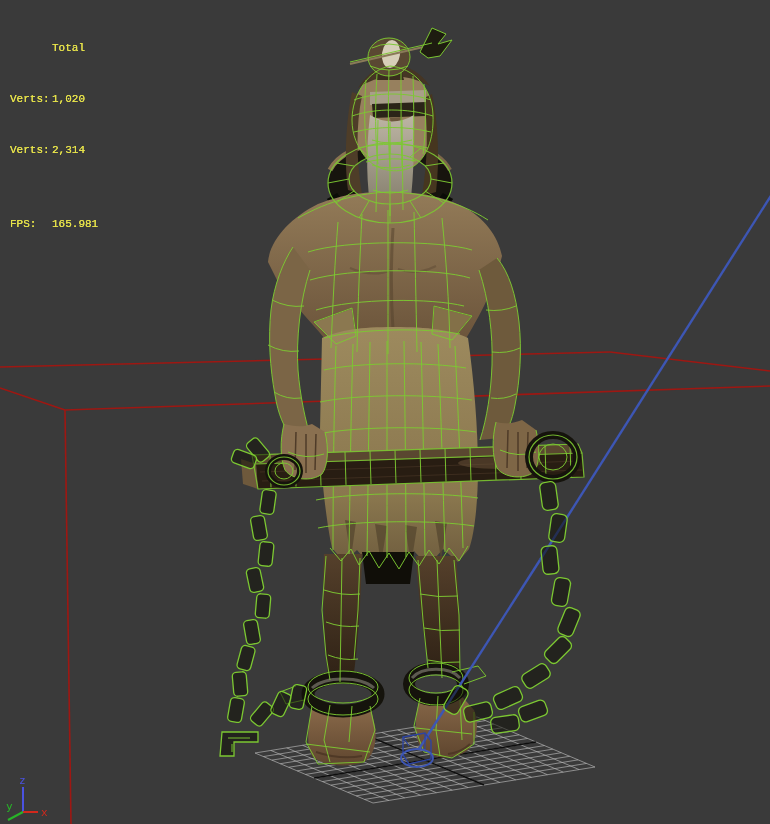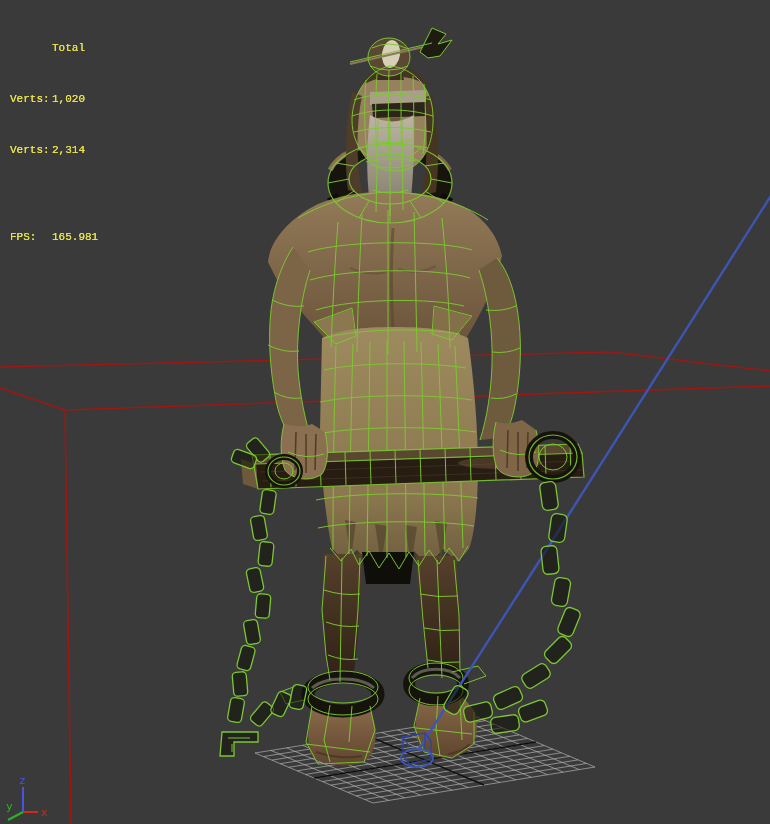--- a/index.html
+++ b/index.html
@@ -4,21 +4,21 @@
 <style>
   html,body{margin:0;padding:0;background:#222;}
   #screen{position:relative;width:770px;height:824px;background:#3a3a3a;overflow:hidden;
           font-family:"DejaVu Sans Mono","Liberation Mono",monospace;}
   #scene{position:absolute;left:0;top:0;}
   
   .stats{position:absolute;left:10px;top:6px;color:#e6e24a;font-size:11px;line-height:17px;
          white-space:pre;z-index:5;text-shadow:0 0 0 #e6e24a;font-family:Liberation Mono, monospace;}
   .stats-row{height:17px;}
   .stats-label{display:inline-block;width:42px;}
-  .stats-row.fps{margin-top:36px;}
+  .stats-row.fps{margin-top:23px;}
   
   .w{stroke:#7cc832;stroke-width:1;fill:none;opacity:.95;}
   .w2{stroke:#7cc832;stroke-width:1.2;fill:none;opacity:.9;}
   .gl{stroke:#b5b5b5;stroke-width:.8;opacity:.85;}
   .ga{stroke:#0d0d0d;stroke-width:1.4;}
   .redline{stroke:#9e1712;stroke-width:1.6;fill:none;}
   .blueline{stroke:#3d56b4;stroke-width:2.4;fill:none;}
   .link{fill:rgba(16,16,8,.55);stroke:#7cc832;stroke-width:1.3;}
   .darkring{stroke:#15130c;fill:none;}
   .gizmo-label{font-size:11px;font-family:"DejaVu Sans Mono",monospace;}

